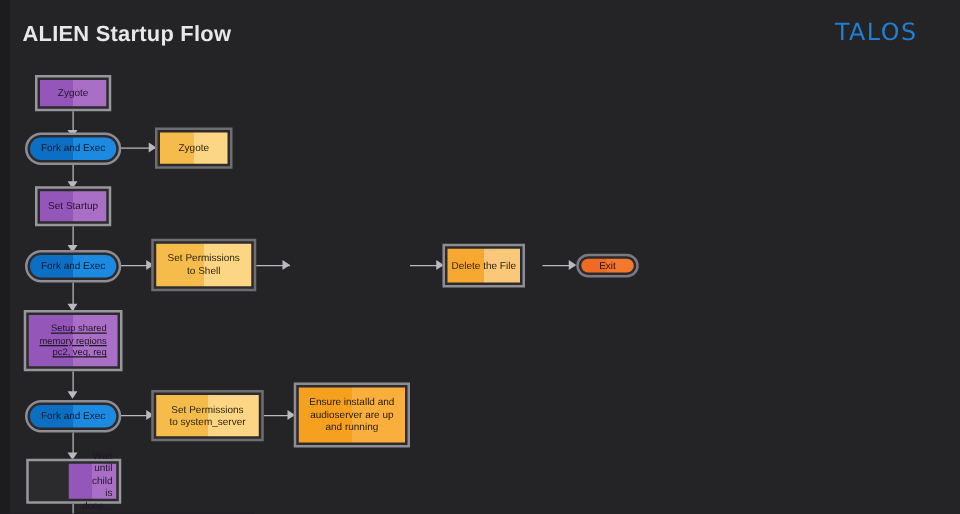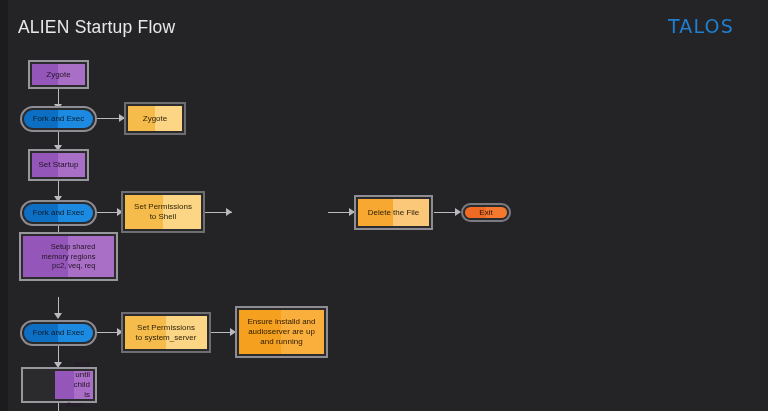--- a/index.html
+++ b/index.html
@@ -26,21 +26,21 @@
     left: 0; top: 0;
     width: 8px; height: 411px;
     background: #1c1c1e;
   }
 
   .page-title {
     position: absolute;
     left: 18px;
     top: 17px;
     font-size: 17.5px;
-    font-weight: 400;
+    font-weight: 700;
     color: #e8e8ea;
     letter-spacing: 0.2px;
     white-space: nowrap;
   }
 
   .brand-logo {
     position: absolute;
     right: 34px;
     top: 15px;
     font-size: 19px;
@@ -231,29 +231,29 @@
   <div class="pill pill-blue" style="left:20px; top:200px; width:77px; height:26px;">
     <span class="fill" style="font-size:8px;">Fork and Exec</span>
   </div>
 
   <div class="node n-yellow" style="left:121px; top:191px; width:84px; height:42px;">
     <span class="fill" style="font-size:8px;">Set Permissions
 to Shell</span>
   </div>
 
 
-  <div class="node n-dorange" style="left:354px; top:195px; width:79px; height:35px;">
+  <div class="node n-dorange" style="left:354px; top:195px; width:66px; height:35px;">
     <span class="fill" style="font-size:8px;">Delete the File</span>
   </div>
 
   <div class="pill pill-orange" style="left:461px; top:203px; width:50px; height:19px;">
     <span class="fill" style="font-size:8px;">Exit</span>
   </div>
 
-  <div class="node n-purple" style="left:19px; top:232px; width:99px; height:49px;">
+  <div class="node n-purple" style="left:19px; top:248px; width:79px; height:49px;text-decoration:underline;">
     <span class="fill" style="font-size:7.5px;">Setup shared
 memory regions
 pc2, veq, req</span>
   </div>
 
   <div class="pill pill-blue" style="left:20px; top:320px; width:77px; height:26px;">
     <span class="fill" style="font-size:8px;">Fork and Exec</span>
   </div>
 
   <div class="node n-yellow" style="left:121px; top:312px; width:90px; height:41px;">

